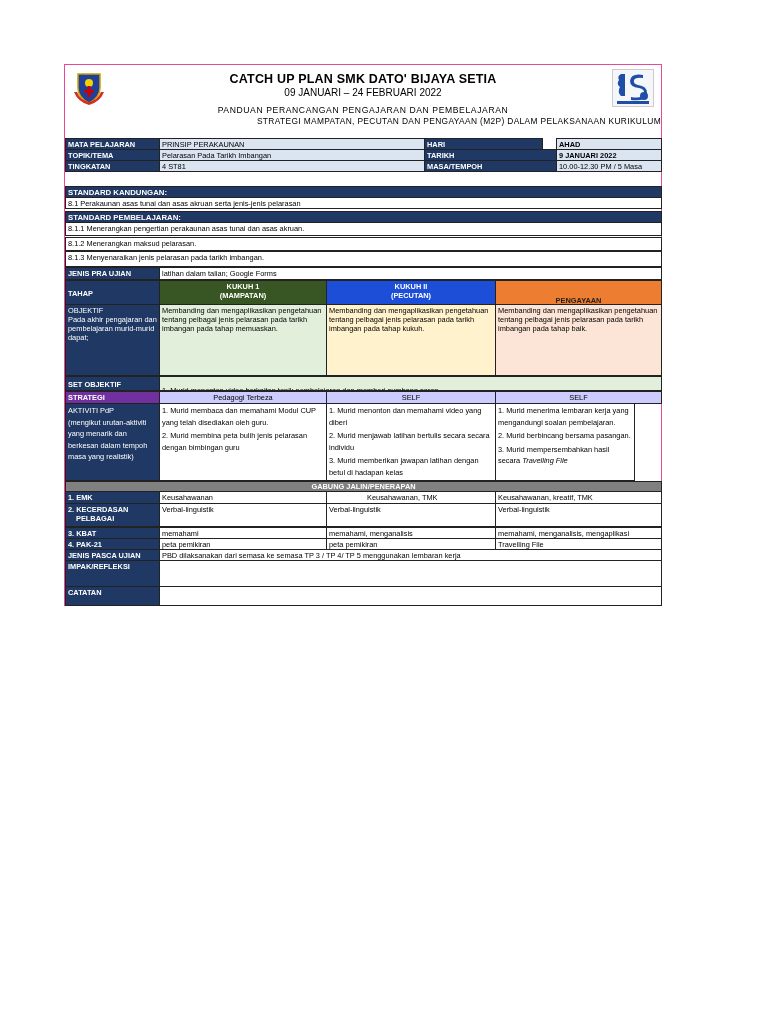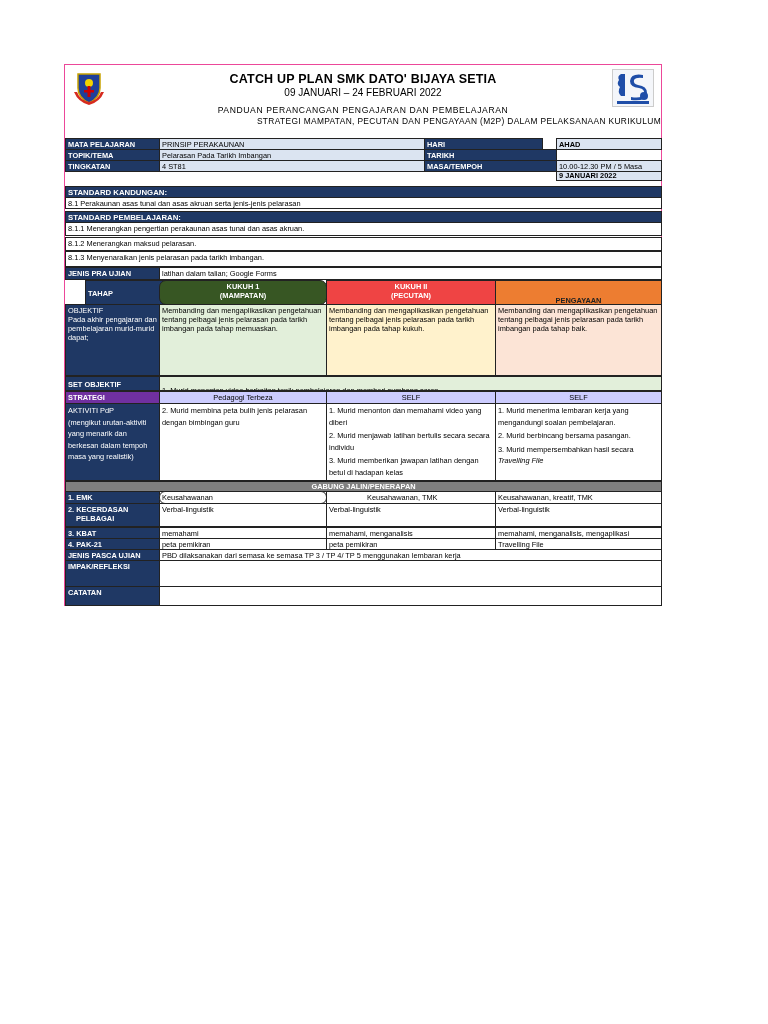--- a/index.html
+++ b/index.html
@@ -19,21 +19,21 @@
   .logo-left { left: 7px; top: 5px; width: 34px; height: 36px; }
   .logo-right { left: 547px; top: 4px; width: 42px; height: 38px; border: 1px solid #ccc; background: #f4f6fa; }
 
   .cell { border: 1px solid #222; font-size: 7.4px; line-height: 9px; padding: 1px 2px; overflow: hidden; white-space: nowrap; }
   .navy { background: #1f3864; color: #fff; font-weight: bold; }
   .navy-light { background: #1f3864; color: #fff; }
   .val { background: #dbe4f1; }
   .white { background: #fff; }
   .band { background: #1f3864; color: #fff; font-weight: bold; font-size: 7.8px; }
   .green-h { background: #375623; color: #fff; font-weight: bold; text-align: center; white-space: normal; }
-  .olive-h { background: #ef4444; color: #fff; font-weight: bold; text-align: center; white-space: normal; }
+  .olive-h { background: #1d4ed8; color: #fff; font-weight: bold; text-align: center; white-space: normal; }
   .orange-h { background: #ed7d31; color: #222; font-weight: bold; text-align: center; }
   .green-b { background: #e2efda; white-space: normal; }
   .yellow-b { background: #fff2cc; white-space: normal; }
   .peach-b { background: #fce4d6; white-space: normal; }
   .purple { background: #7030a0; color: #fff; font-weight: bold; }
   .lav { background: #ccccff; text-align: center; }
   .grey-band { background: #808080; color: #fff; font-weight: bold; text-align: center; }
   .wrap { white-space: normal; }
   .act p { margin: 0 0 2px 0; }
   .ind { padding-left: 8px; }
@@ -68,37 +68,37 @@
   <div class="abs cell navy" style="left:0;top:73px;width:95px;height:12px;">MATA PELAJARAN</div>
   <div class="abs cell val" style="left:94px;top:73px;width:269px;height:12px;">PRINSIP PERAKAUNAN</div>
   <div class="abs cell navy" style="left:0;top:84px;width:95px;height:12px;">TOPIK/TEMA</div>
   <div class="abs cell val" style="left:94px;top:84px;width:269px;height:12px;">Pelarasan Pada Tarikh Imbangan</div>
   <div class="abs cell navy" style="left:0;top:95px;width:95px;height:12px;">TINGKATAN</div>
   <div class="abs cell val" style="left:94px;top:95px;width:269px;height:12px;">4 ST81</div>
 
   <div class="abs cell navy" style="left:359px;top:73px;width:119px;height:12px;">HARI</div>
   <div class="abs cell val" style="left:491px;top:73px;width:106px;height:12px;font-weight:bold;">AHAD</div>
   <div class="abs cell navy" style="left:359px;top:84px;width:133px;height:12px;">TARIKH</div>
-  <div class="abs cell val" style="left:491px;top:84px;width:106px;height:12px;font-weight:bold;margin-top:20px;">9 JANUARI 2022</div>
+  <div class="abs cell val" style="left:491px;top:84px;width:106px;height:12px;font-weight:bold;">9 JANUARI 2022</div>
   <div class="abs cell navy" style="left:359px;top:95px;width:133px;height:12px;">MASA/TEMPOH</div>
   <div class="abs cell val" style="left:491px;top:95px;width:106px;height:12px;">10.00-12.30 PM / 5 Masa</div>
 
   <div class="abs cell band" style="left:0;top:121px;width:597px;height:12px;">STANDARD KANDUNGAN:</div>
   <div class="abs cell white" style="left:0;top:132px;width:597px;height:12px;">8.1 Perakaunan asas tunai dan asas akruan serta jenis-jenis pelarasan</div>
 
   <div class="abs cell band" style="left:0;top:146px;width:597px;height:12px;">STANDARD PEMBELAJARAN:</div>
   <div class="abs cell white" style="left:0;top:157px;width:597px;height:14px;">8.1.1 Menerangkan pengertian perakaunan asas tunai dan asas akruan.</div>
   <div class="abs cell white" style="left:0;top:172px;width:597px;height:14px;">8.1.2 Menerangkan maksud pelarasan.</div>
   <div class="abs cell white" style="left:0;top:186px;width:597px;height:16px;">8.1.3 Menyenaraikan jenis pelarasan pada tarikh imbangan.</div>
 
   <div class="abs cell navy" style="left:0;top:202px;width:95px;height:13px;">JENIS PRA UJIAN</div>
   <div class="abs cell white" style="left:94px;top:202px;width:503px;height:13px;">latihan dalam talian; Google Forms</div>
 
-  <div class="abs cell navy" style="left:0;top:215px;width:95px;height:25px;padding-top:8px;margin-left:20px;">TAHAP</div>
-  <div class="abs cell green-h" style="left:94px;top:215px;width:168px;height:25px;border-radius:7px;">
+  <div class="abs cell navy" style="left:0;top:215px;width:95px;height:25px;padding-top:8px;">TAHAP</div>
+  <div class="abs cell green-h" style="left:94px;top:215px;width:168px;height:25px;">
     <div>KUKUH 1</div>
     <div>(MAMPATAN)</div>
   </div>
   <div class="abs cell olive-h" style="left:261px;top:215px;width:170px;height:25px;">
     <div>KUKUH II</div>
     <div>(PECUTAN)</div>
   </div>
   <div class="abs cell orange-h" style="left:430px;top:215px;width:167px;height:25px;padding-top:15px;">PENGAYAAN</div>
 
   <div class="abs cell navy-light wrap" style="left:0;top:239px;width:95px;height:72px;">
@@ -115,37 +115,38 @@
   <div class="abs cell purple" style="left:0;top:326px;width:95px;height:13px;">STRATEGI</div>
   <div class="abs cell lav" style="left:94px;top:326px;width:168px;height:13px;">Pedagogi Terbeza</div>
   <div class="abs cell lav" style="left:261px;top:326px;width:170px;height:13px;">SELF</div>
   <div class="abs cell lav" style="left:430px;top:326px;width:167px;height:13px;">SELF</div>
 
   <div class="abs cell navy-light wrap" style="left:0;top:338px;width:95px;height:78px;line-height:11.5px;">
     <div>AKTIVITI PdP</div>
     <div>(mengikut urutan-aktiviti yang menarik dan berkesan dalam tempoh masa yang realistik)</div>
   </div>
   <div class="abs cell white wrap act" style="left:94px;top:338px;width:168px;height:78px;line-height:11.5px;">
+    <p>1. Murid membaca dan memahami Modul CUP yang telah disediakan oleh guru.</p>
     <p>2. Murid membina peta bulih jenis pelarasan dengan bimbingan guru</p>
   </div>
   <div class="abs cell white wrap act" style="left:261px;top:338px;width:170px;height:78px;line-height:11.5px;">
     <p>1. Murid menonton dan memahami video yang diberi</p>
     <p>2. Murid menjawab latihan bertulis secara secara individu</p>
     <p>3. Murid memberikan jawapan latihan dengan betul di hadapan kelas</p>
   </div>
-  <div class="abs cell white wrap act" style="left:430px;top:338px;width:167px;height:78px;line-height:11.5px;">
+  <div class="abs cell white wrap act" style="left:430px;top:338px;width:140px;height:78px;line-height:11.5px;">
     <p>1. Murid menerima lembaran kerja yang mengandungi soalan pembelajaran.</p>
     <p>2. Murid berbincang bersama pasangan.</p>
     <p><span>3. Murid mempersembahkan hasil secara</span> <i>Travelling File</i></p>
   </div>
 
   <div class="abs cell grey-band" style="left:0;top:416px;width:597px;height:11px;line-height:8px;">GABUNG JALIN/PENERAPAN</div>
 
   <div class="abs cell navy" style="left:0;top:426px;width:95px;height:13px;">1. EMK</div>
-  <div class="abs cell white" style="left:94px;top:426px;width:168px;height:13px;border-radius:6px;">Keusahawanan</div>
+  <div class="abs cell white" style="left:94px;top:426px;width:168px;height:13px;">Keusahawanan</div>
   <div class="abs cell white" style="left:261px;top:426px;width:170px;height:13px;padding-left:40px;">Keusahawanan, TMK</div>
   <div class="abs cell white" style="left:430px;top:426px;width:167px;height:13px;">Keusahawanan, kreatif, TMK</div>
 
   <div class="abs cell navy wrap" style="left:0;top:438px;width:95px;height:24px;">
     <div>2. KECERDASAN</div>
     <div class="ind">PELBAGAI</div>
   </div>
   <div class="abs cell white" style="left:94px;top:438px;width:168px;height:24px;">Verbal-linguistik</div>
   <div class="abs cell white" style="left:261px;top:438px;width:170px;height:24px;">Verbal-linguistik</div>
   <div class="abs cell white" style="left:430px;top:438px;width:167px;height:24px;">Verbal-linguistik</div>

